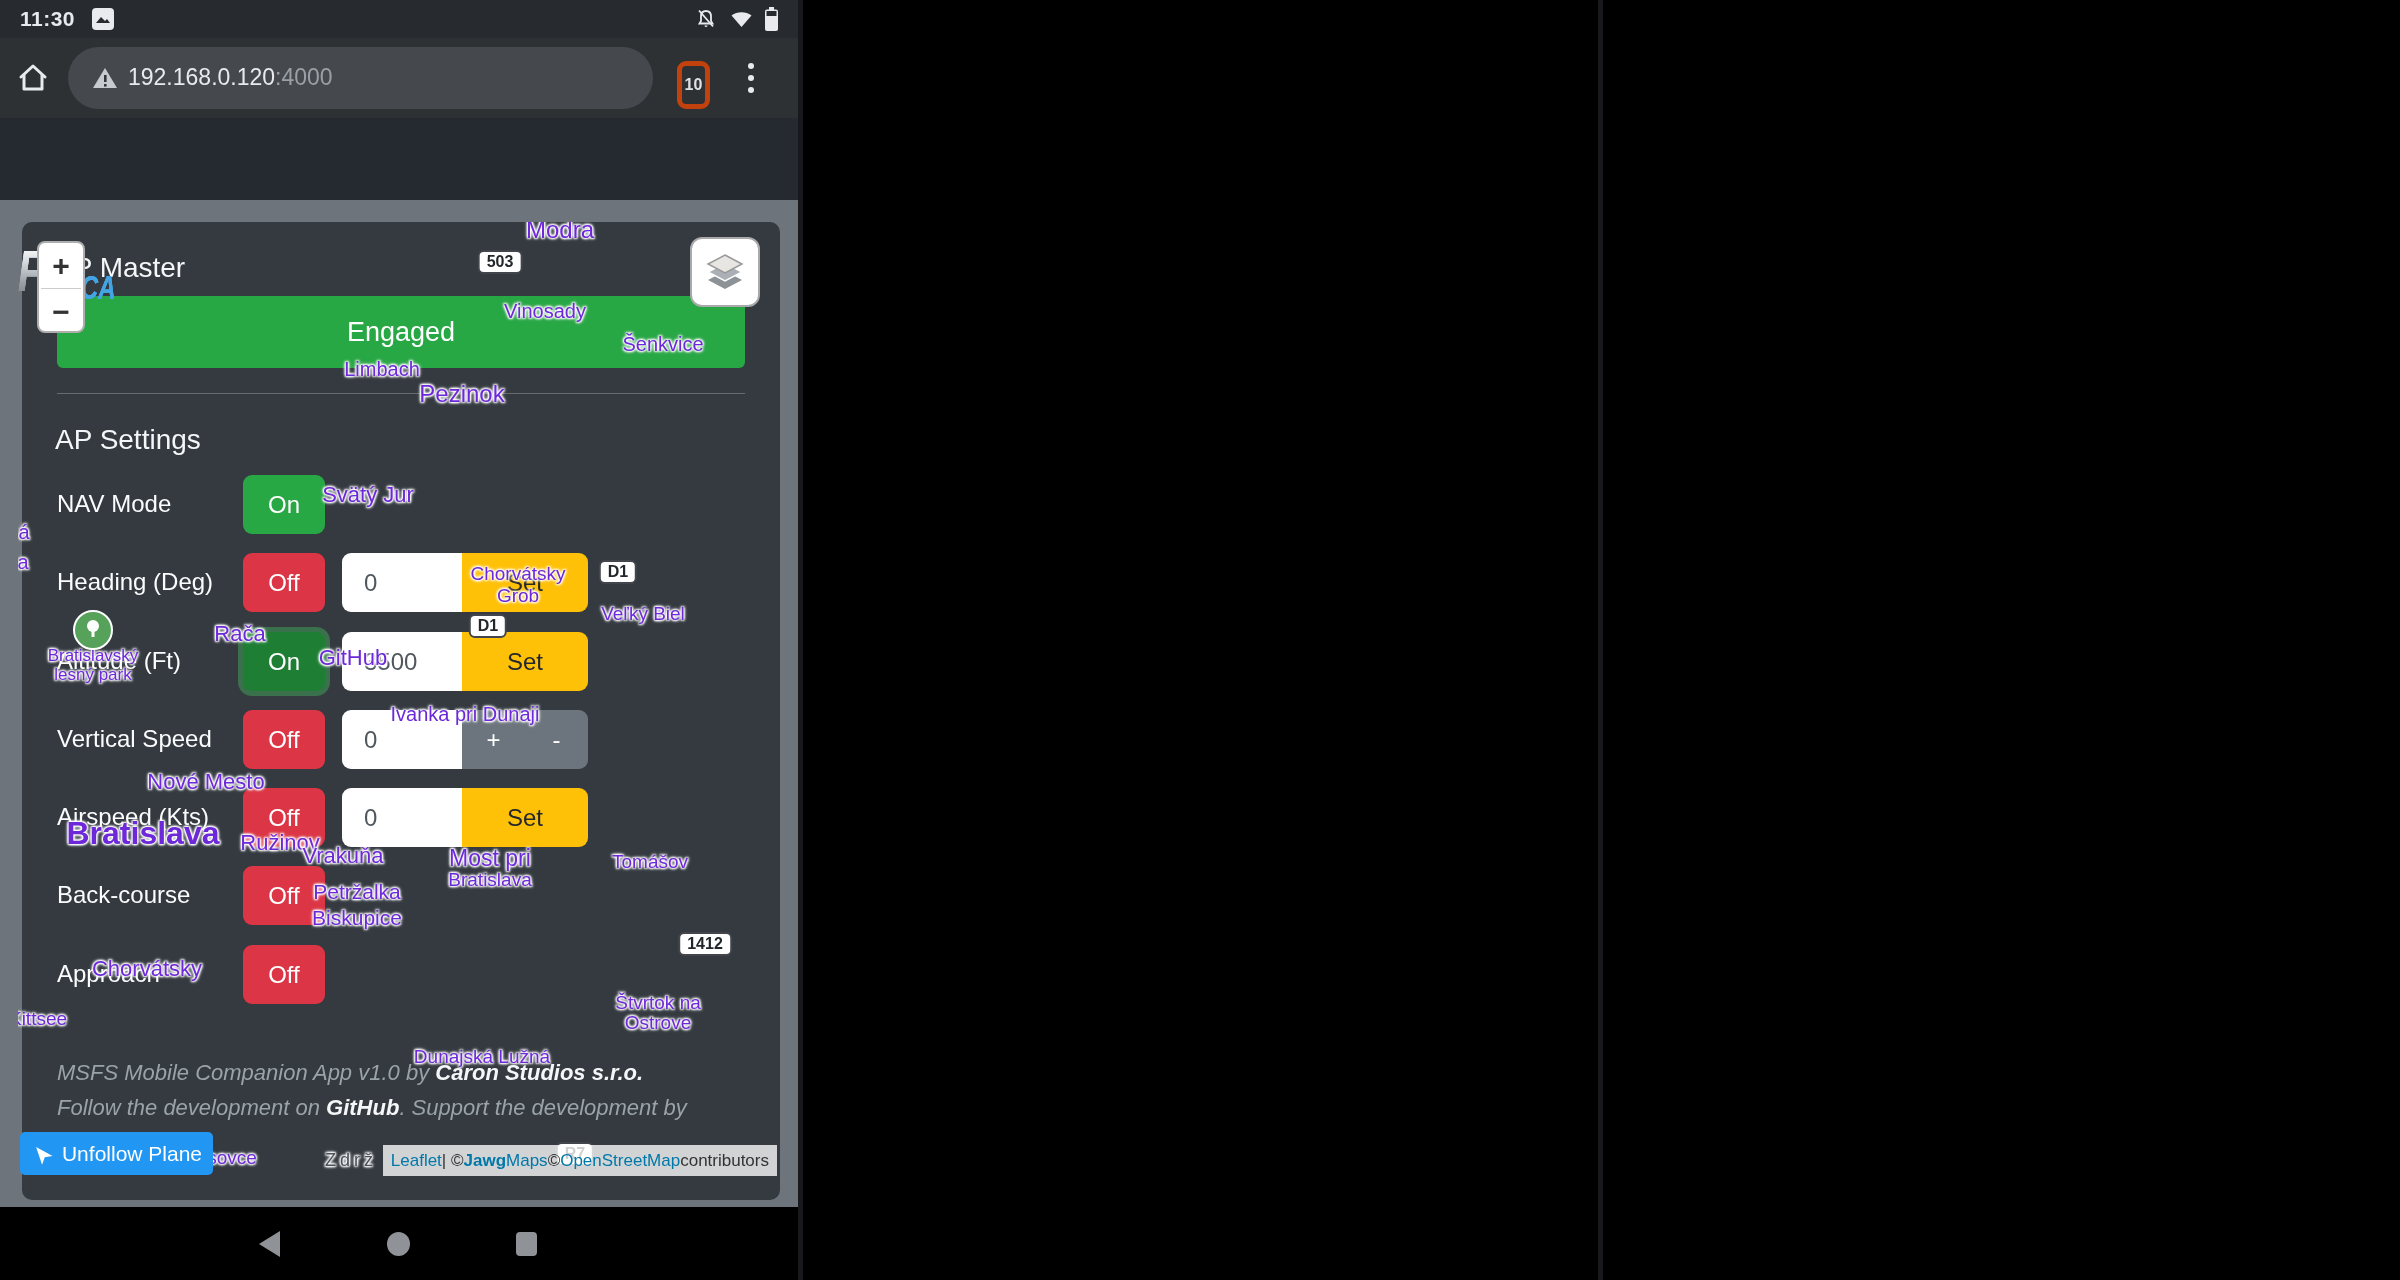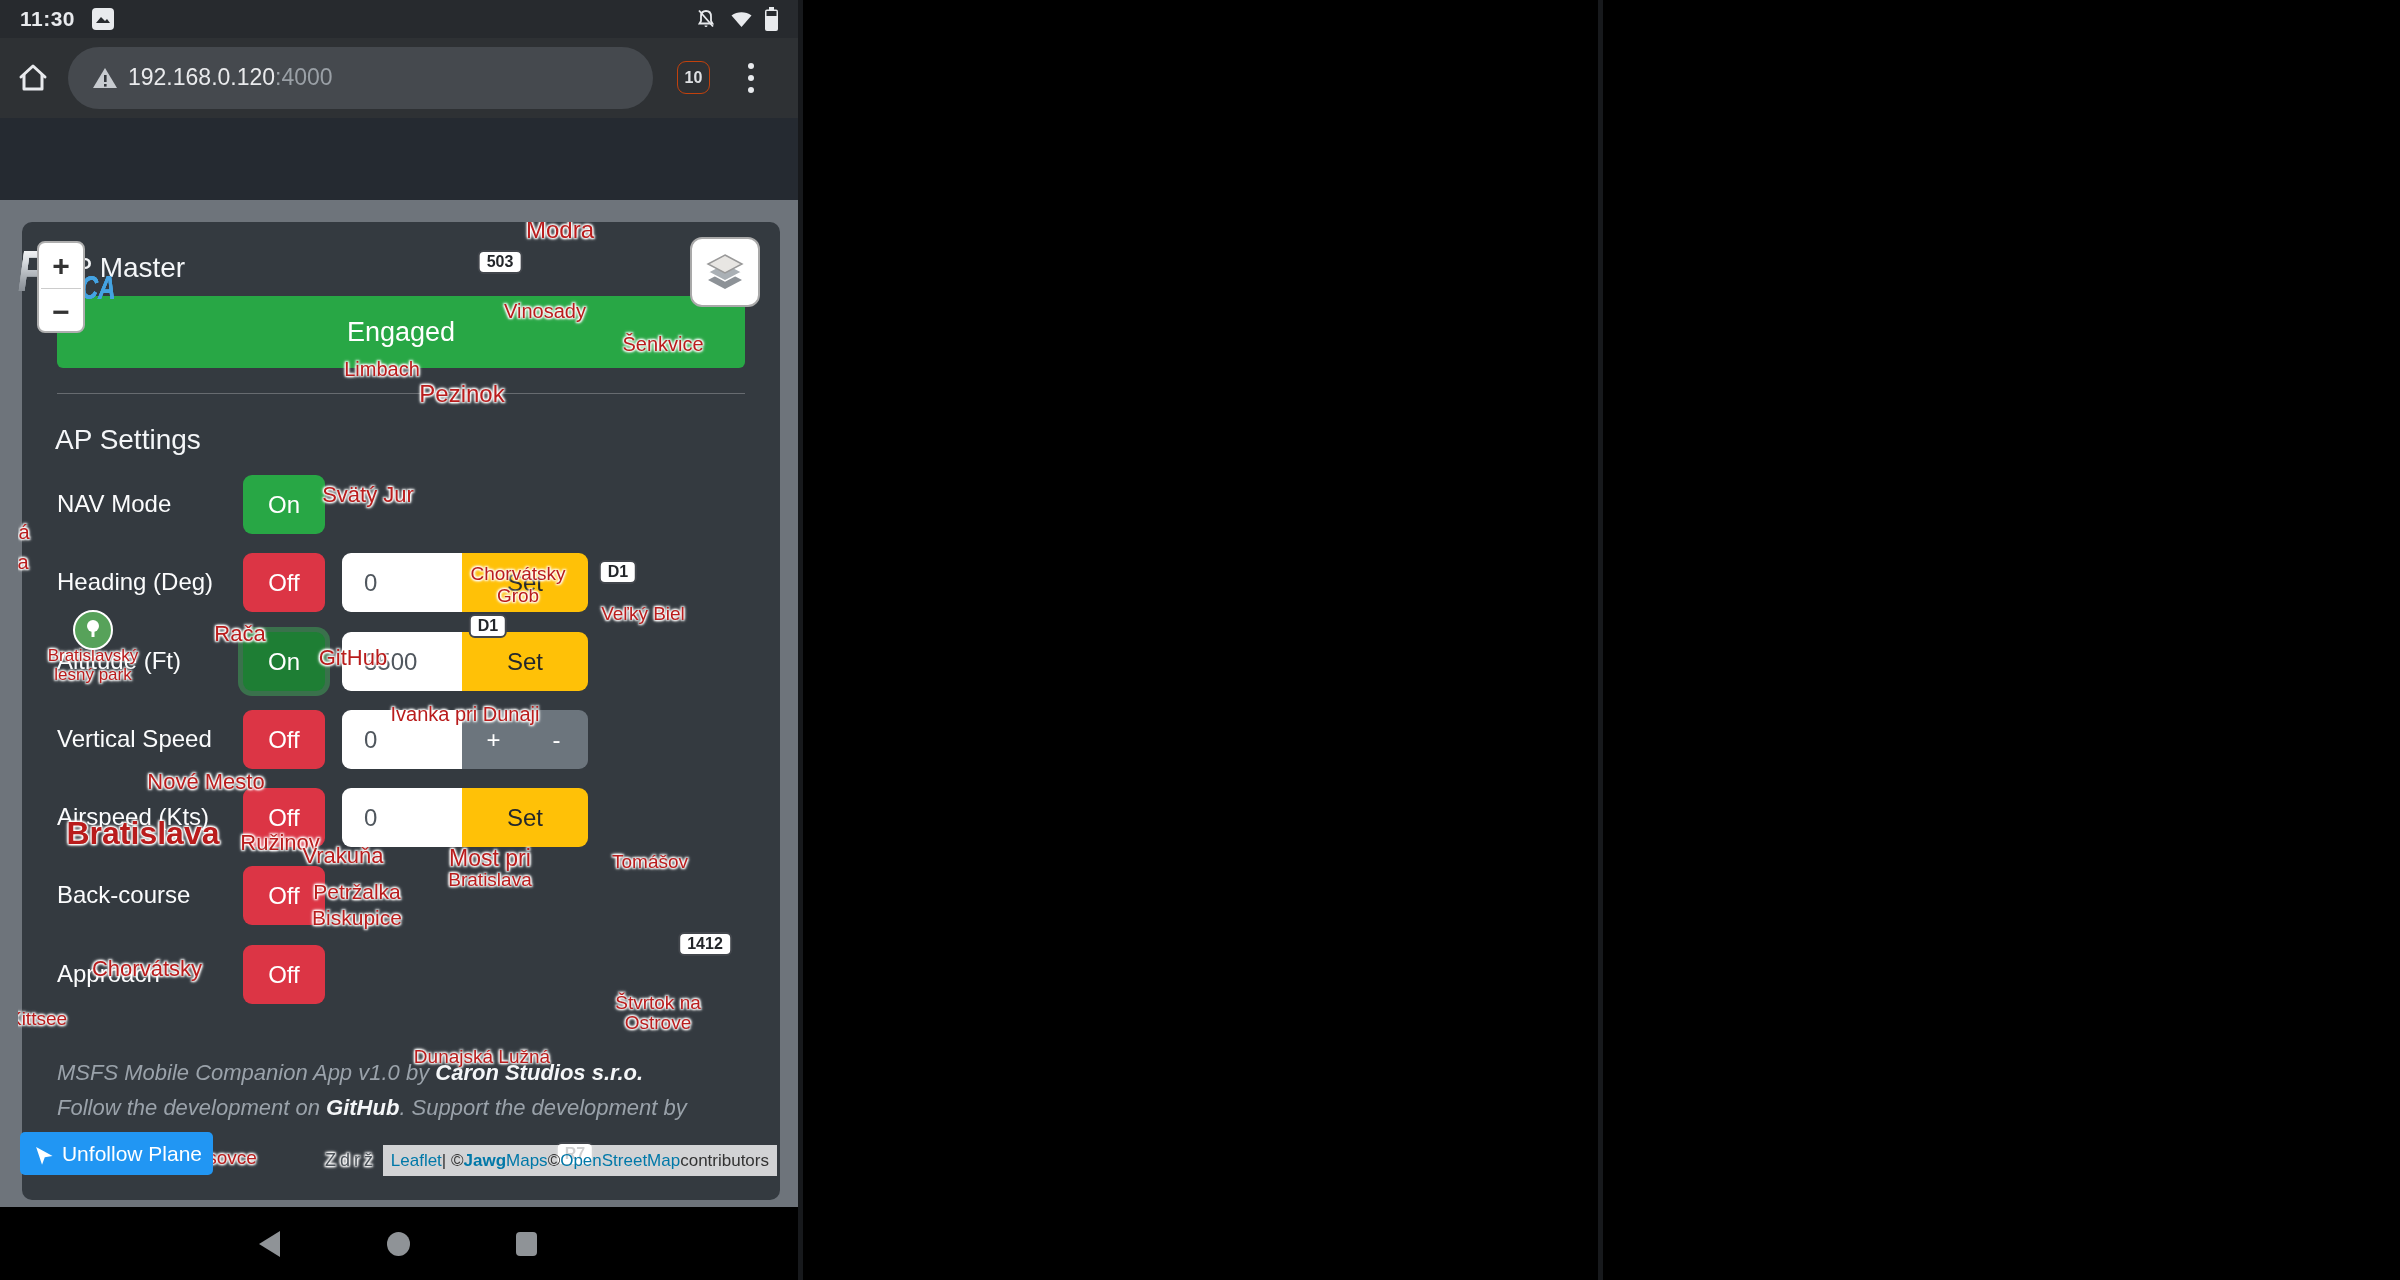--- a/index.html
+++ b/index.html
@@ -17,21 +17,21 @@
   .picicon svg{position:absolute;left:0;top:0}
   .sticons { position:absolute; right:22px; top:7px; display:flex; gap:11px; align-items:center; height:24px;}
 
   
   .toolbar { position:absolute; top:38px; left:0; width:100%; height:80px; background:#2e3134; }
   .homeic { position:absolute; left:16px; top:24px; }
   .urlpill { position:absolute; left:68px; top:9px; width:585px; height:62px; border-radius:31px; background:#45494e; }
   .warnic { position:absolute; left:24px; top:19px; }
   .urltext { position:absolute; left:60px; top:17px; font-size:23px; color:#e9eaec; }
   .urlport { color:#9aa0a6; }
-  .tabbox { position:absolute; left:677px; top:23px; width:33px; height:33px; border:1px solid #c2410c; border-radius:9px;
+  .tabbox { position:absolute; left:677px; top:23px; width:33px; height:48px; border:5px solid #c2410c; border-radius:9px;
             color:#dfe1e4; font-size:16px; font-weight:700; display:flex; align-items:center; justify-content:center;}
   .menudots { position:absolute; left:748px; top:25px; width:6px; height:30px;}
   .menudots i{position:absolute; left:0; width:6px;height:6px;border-radius:50%;background:#e8eaed;display:block}
   .menudots i:nth-child(1){top:0}.menudots i:nth-child(2){top:12px}.menudots i:nth-child(3){top:24px}
 
   
   .appheader { position:absolute; top:118px; left:0; width:100%; height:82px; background:#252a31; }
   .logo-fs { position:absolute; left:18px; top:124px; font-size:58px; line-height:58px; font-style:italic; font-weight:900;
              transform:scaleX(.70); transform-origin:0 0;
              background:linear-gradient(180deg,#ffffff 5%,#d6dade 35%,#9aa0a6 70%,#777d84 100%);
@@ -45,21 +45,21 @@
   
   .abar { position:absolute; left:0; top:1207px; width:100%; height:73px; background:#000; z-index:40;}
   .a-back { position:absolute; left:259px; top:24px; width:0; height:0;
             border-top:13px solid transparent; border-bottom:13px solid transparent; border-right:21px solid #8f9397; }
   .a-home { position:absolute; left:387px; top:25px; width:23px; height:24px; border-radius:50%; background:#8f9397; }
   .a-rect { position:absolute; left:516px; top:25px; width:21px; height:24px; border-radius:4px; background:#8f9397; }
 
   
   .map { position:absolute; left:18px; top:222px; width:759px; height:954px; background:#eceae4; overflow:hidden; }
   .map svg.base { position:absolute; left:0; top:0; }
-  .mlabel { position:absolute; transform:translate(-50%,-50%); color:#b91c1c; white-space:nowrap; z-index:5;
+  .mlabel { position:absolute; transform:translate(-50%,-50%); color:#6d28d9; white-space:nowrap; z-index:5;
             text-shadow:-1px -1px 2px #fff, 1px -1px 2px #fff, -1px 1px 2px #fff, 1px 1px 2px #fff, 0 0 4px #fff; }
   .mbadge { position:absolute; transform:translate(-50%,-50%); background:#fff; border:2px solid #42464c; border-radius:6px;
             font-size:16px; font-weight:700; color:#23262a; padding:1px 7px; z-index:6; white-space:nowrap;}
   .zoomctl { position:absolute; left:19px; top:19px; width:48px; height:92px; background:#fff; border:2px solid #aeaeae;
              border-radius:8px; z-index:10; }
   .zbtn { width:100%; height:45px; display:flex; align-items:center; justify-content:center; font-size:30px; font-weight:700; color:#333;}
   .zsep { height:1px; background:#ccc; margin:0 2px;}
   .layersctl { position:absolute; left:672px; top:15px; width:70px; height:70px; background:#fff; border:2px solid #a9a9a9;
                border-radius:12px; z-index:10; display:flex; align-items:center; justify-content:center;}
   .unfollow { position:absolute; left:2px; top:910px; width:193px; height:43px; background:#2196f3; border-radius:5px;

